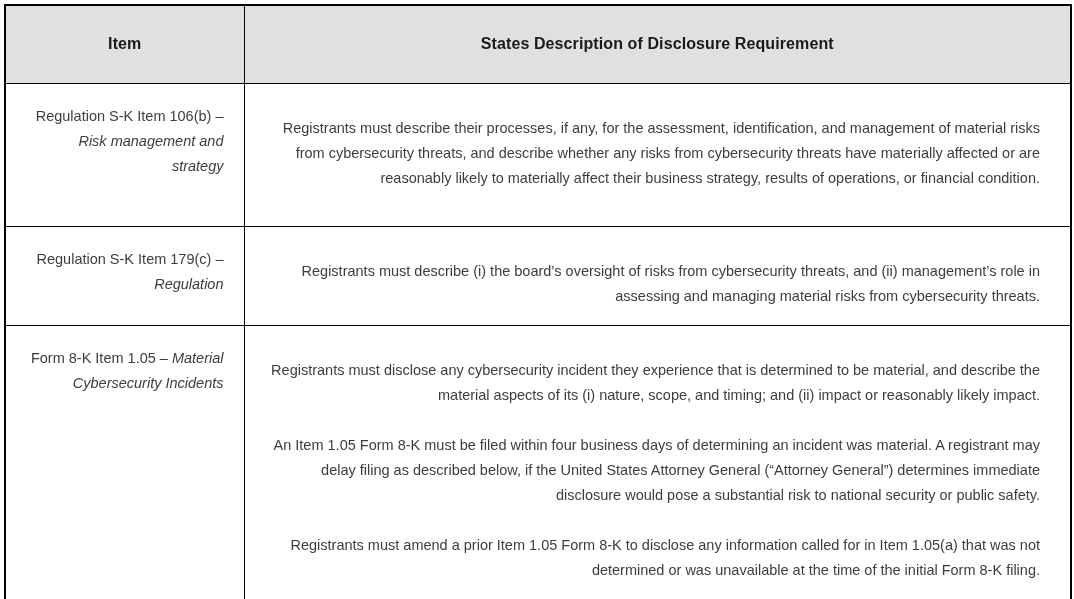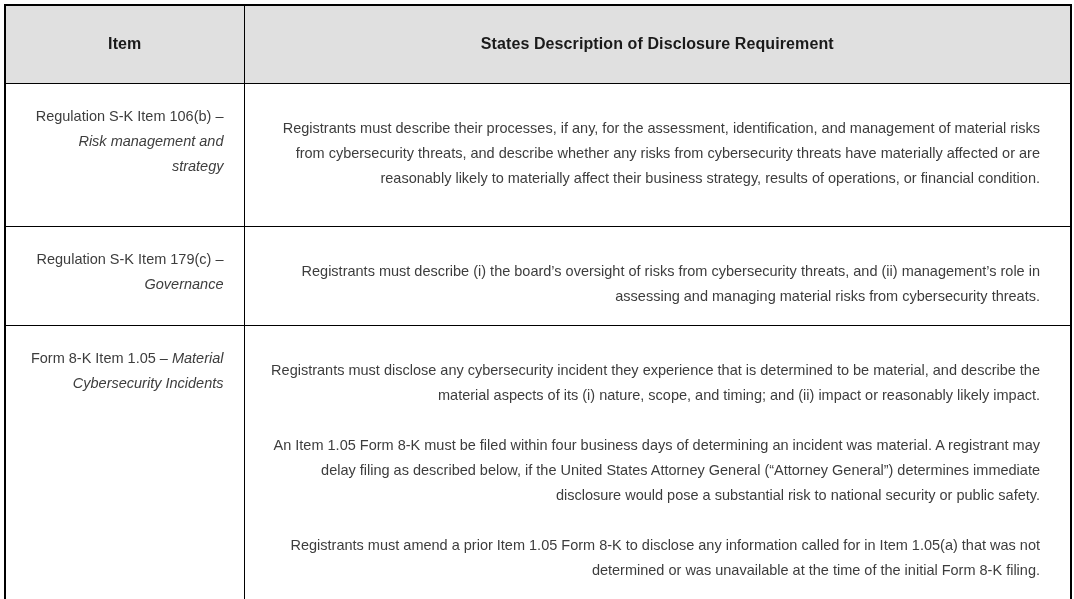--- a/index.html
+++ b/index.html
@@ -80,21 +80,21 @@
       <tr class="row-1">
         <td class="item-cell">
           <span>Regulation S-K Item 106(b) – </span><em class="item-italic">Risk management and strategy</em>
         </td>
         <td class="summary-cell">
           <p>Registrants must describe their processes, if any, for the assessment, identification, and management of material risks from cybersecurity threats, and describe whether any risks from cybersecurity threats have materially affected or are reasonably likely to materially affect their business strategy, results of operations, or financial condition.</p>
         </td>
       </tr>
       <tr class="row-2">
         <td class="item-cell">
-          <span>Regulation S-K Item 179(c) – </span><em class="item-italic">Governance</em>
+          <span>Regulation S-K Item 179(c) – </span><em class="item-italic">Regulation</em>
         </td>
         <td class="summary-cell">
           <p>Registrants must describe (i) the board’s oversight of risks from cybersecurity threats, and (ii) management’s role in assessing and managing material risks from cybersecurity threats.</p>
         </td>
       </tr>
       <tr class="row-3">
         <td class="item-cell">
           <span>Form 8-K Item 1.05 – </span><em class="item-italic">Material Cybersecurity Incidents</em>
         </td>
         <td class="summary-cell">

